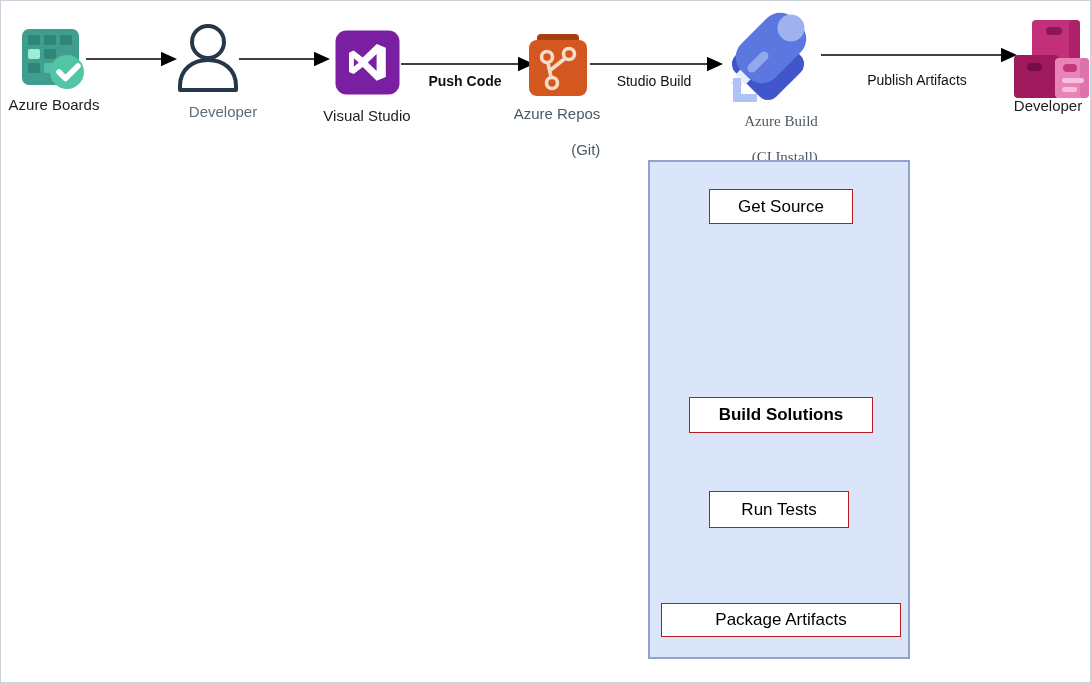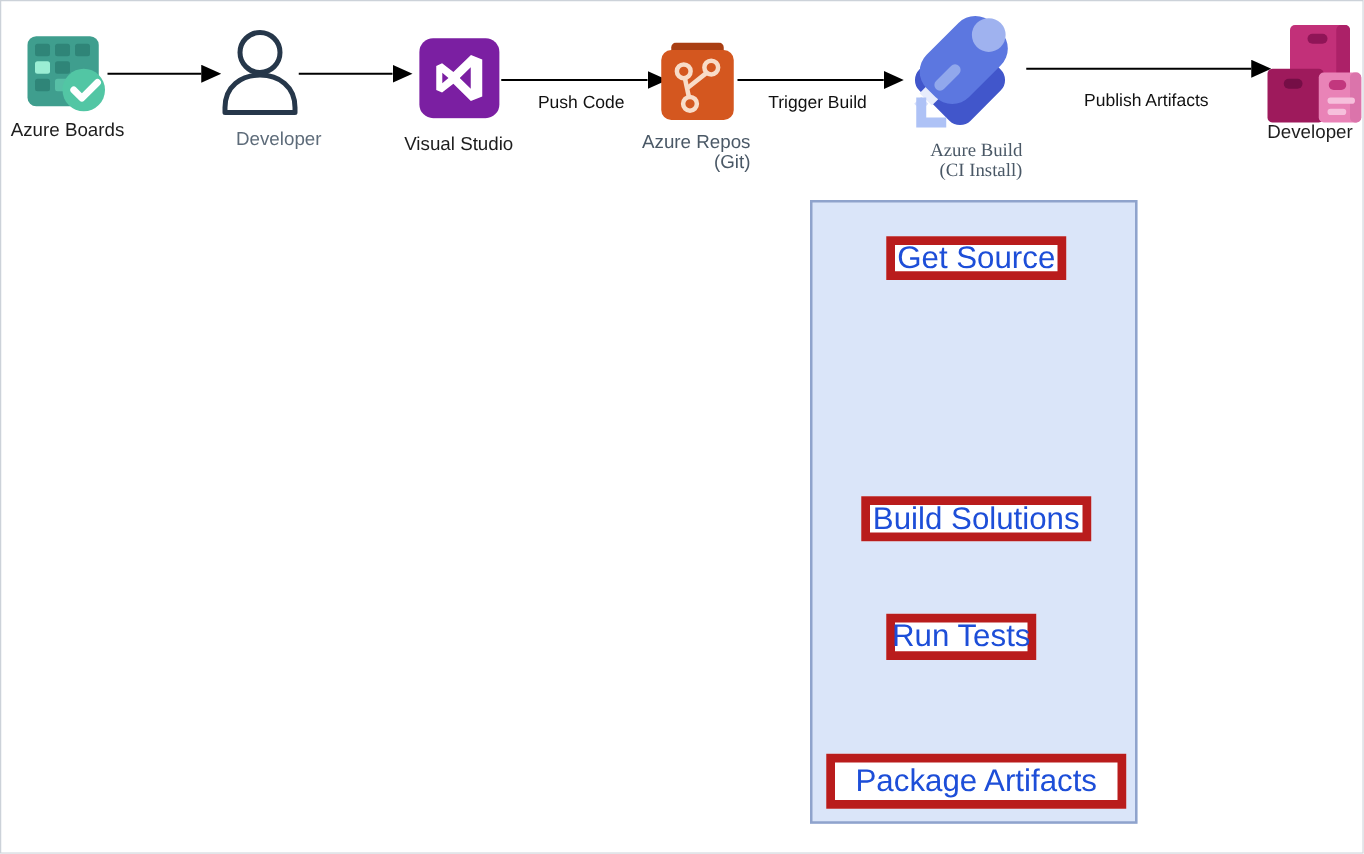--- a/index.html
+++ b/index.html
@@ -2,29 +2,29 @@
 <html><head>
 <meta charset="utf-8">
 <style>
   html,body{margin:0;padding:0;background:#fff;}
   body{font-family:"Liberation Sans","DejaVu Sans",sans-serif;}
   #canvas{position:relative;width:1091px;height:683px;box-sizing:border-box;
           border:1px solid #ccd2d9;background:#fff;overflow:hidden;}
   .abs{position:absolute;}
   .node-label{position:absolute;transform:translateX(-50%);text-align:center;
               font-size:15px;color:#1d1d1d;white-space:nowrap;line-height:16px;}
-  .node-label .sub{display:block;}
+  .node-label .sub{display:block;margin-top:20px;}
   .label-gray{color:#5d6b79;}
   .label-slate{color:#4a5866;text-align:right;}
   .edge-label{position:absolute;transform:translateX(-50%);font-size:14px;
               color:#111;white-space:nowrap;}
   .container-box{position:absolute;left:647px;top:159px;width:262px;height:499px;
                  background:#dae5f9;border:2px solid #8fa3cc;box-sizing:border-box;}
-  .step-box{position:absolute;background:#ffffff;border:7px solid #b91c1c;
-            box-sizing:border-box;color:#1d4ed8;font-size:25px;
+  .step-box{position:absolute;background:#ffffff;border:1px solid #b91c1c;
+            box-sizing:border-box;color:#000000;font-size:17px;
             display:flex;align-items:center;justify-content:center;
             white-space:nowrap;}
   svg{display:block;}
 </style>
 </head>
 <body>
 
 <div id="canvas">
 
   <svg class="abs" style="left:0;top:0;" width="1091" height="683">
@@ -130,24 +130,24 @@
     <rect x="2" y="37" width="45" height="43" rx="4" fill="#9E1A5C"></rect>
     <rect x="15" y="45" width="15" height="8" rx="4" fill="#750E46"></rect>
     <rect x="43" y="40" width="34" height="40" rx="4" fill="#E983B7"></rect>
     <rect x="68" y="40" width="9" height="40" rx="4" fill="#DB74AB"></rect>
     <rect x="51" y="46" width="14" height="8" rx="4" fill="#C2377E"></rect>
     <rect x="50" y="60" width="22" height="5" rx="2.5" fill="#F6C0DC"></rect>
     <rect x="50" y="69" width="15" height="5" rx="2.5" fill="#F6C0DC"></rect>
   </svg>
   <div class="node-label" style="left:1047px;top:97px;">Developer</div>
 
-  <div class="edge-label" style="left:464px;top:72px;">Push Code</div>
-  <div class="edge-label" style="left:653px;top:72px;">Trigger Build</div>
+  <div class="edge-label" style="left:464px;top:72px;font-weight:bold;">Push Code</div>
+  <div class="edge-label" style="left:653px;top:72px;">Studio Build</div>
   <div class="edge-label" style="left:916px;top:71px;">Publish Artifacts</div>
 
   <div class="container-box"></div>
 
   <div class="step-box" style="left:708px;top:188px;width:144px;height:35px;">Get Source</div>
-  <div class="step-box" style="left:688px;top:396px;width:184px;height:36px;">Build Solutions</div>
-  <div class="step-box" style="left:708px;top:490px;width:120px;height:37px;">Run Tests</div>
-  <div class="step-box" style="left:660px;top:602px;width:240px;height:44px;">Package Artifacts</div>
+  <div class="step-box" style="left:688px;top:396px;width:184px;height:36px;font-weight:bold;">Build Solutions</div>
+  <div class="step-box" style="left:708px;top:490px;width:140px;height:37px;">Run Tests</div>
+  <div class="step-box" style="left:660px;top:602px;width:240px;height:34px;">Package Artifacts</div>
 
 </div>
 
 </body></html>

